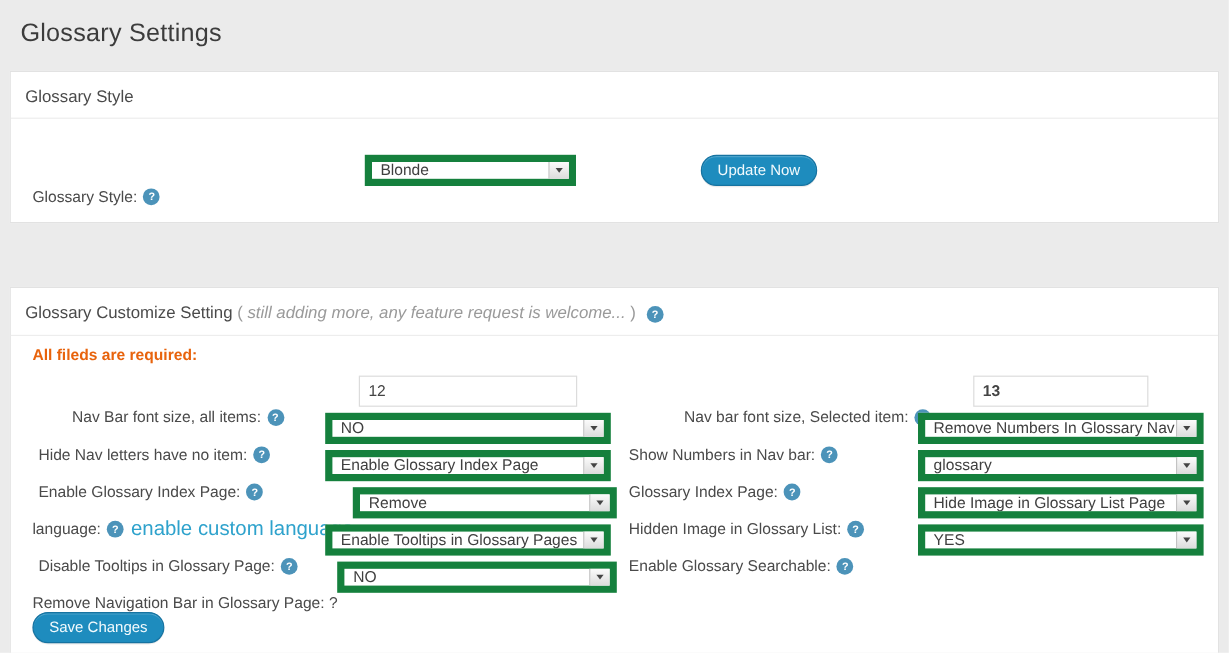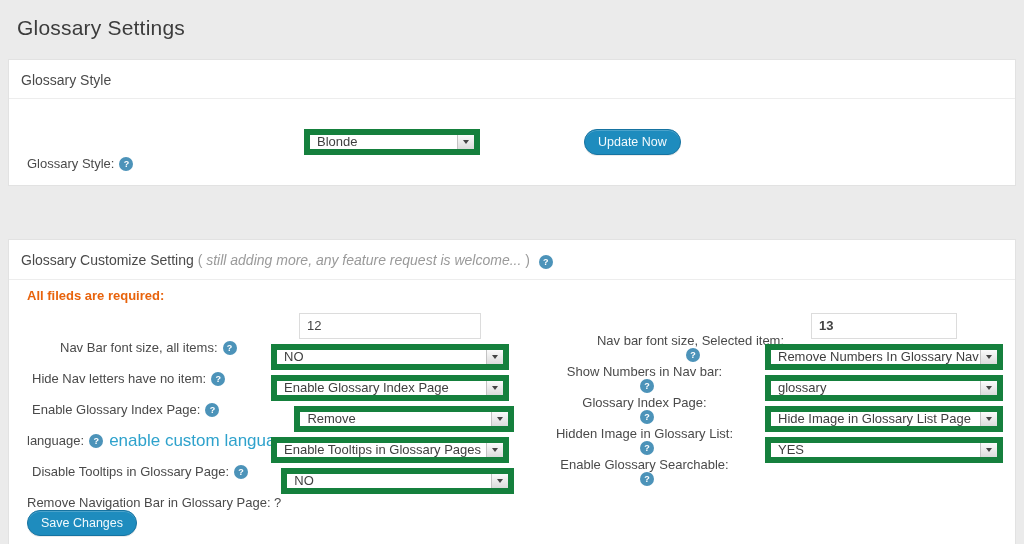--- a/index.html
+++ b/index.html
@@ -46,21 +46,21 @@
   }
   .form-grid { display:flex; margin-top:5px; }
   .form-col { display:flex; flex-direction:column; }
   .form-col.left  { width:495px; }
   .form-col.right { width:495px; margin-left:0px; }
   .form-row { display:flex; align-items:center; height:31px;justify-content:center; }
   .row-label {
     flex:0 0 247px; font-size:13px; color:#4a4a4a;
     padding-left:8px; display:flex; align-items:center; white-space:nowrap;margin-top:44px;
   }
-  .form-col.right .row-label { flex-basis:249px;flex-direction:column; }
+  .form-col.right .row-label { flex-basis:249px; }
 
   
   .help {
     display:inline-flex; align-items:center; justify-content:center;
     width:14px; height:14px; border-radius:50%;
     background:#4c93b9; color:#fff;
     font-size:9px; font-weight:bold;
     margin-left:5px; flex:0 0 14px;
     cursor:pointer;
   }

